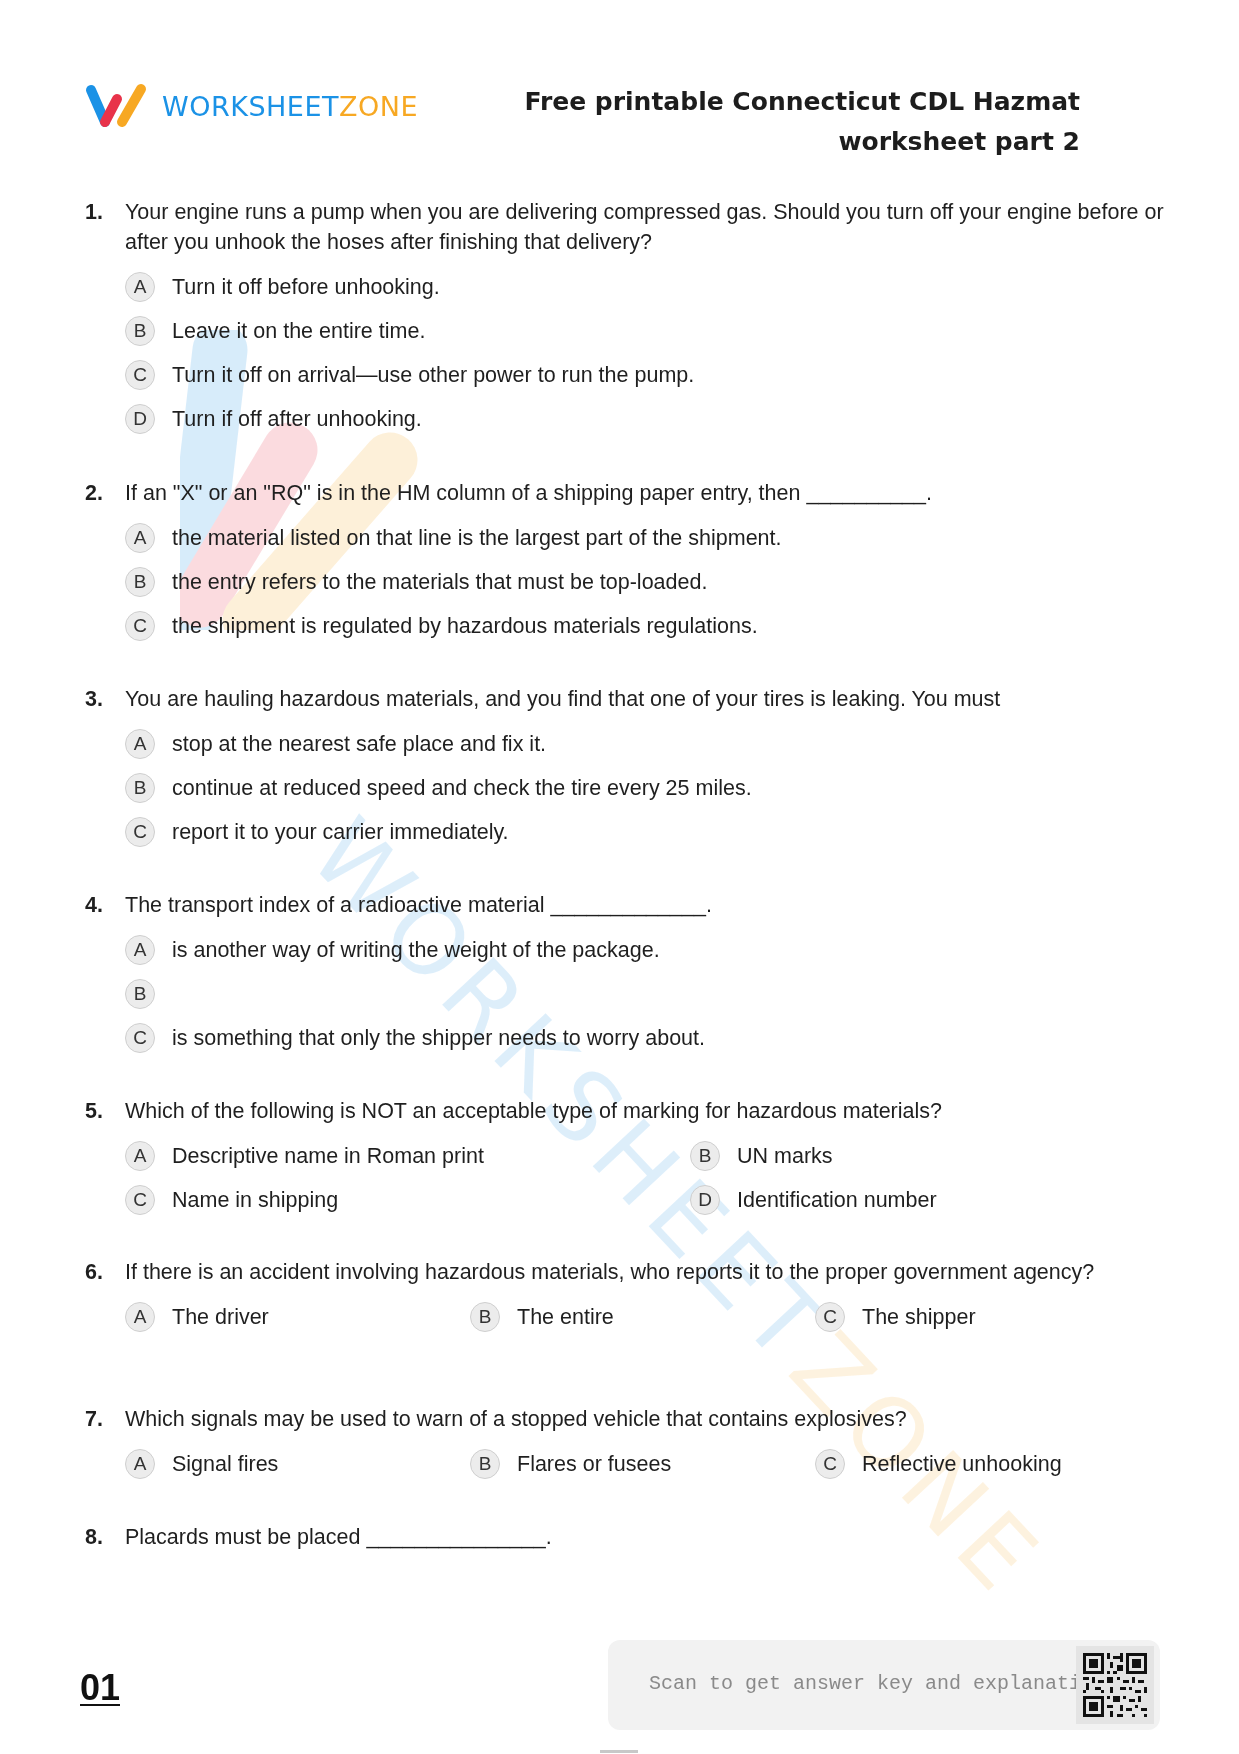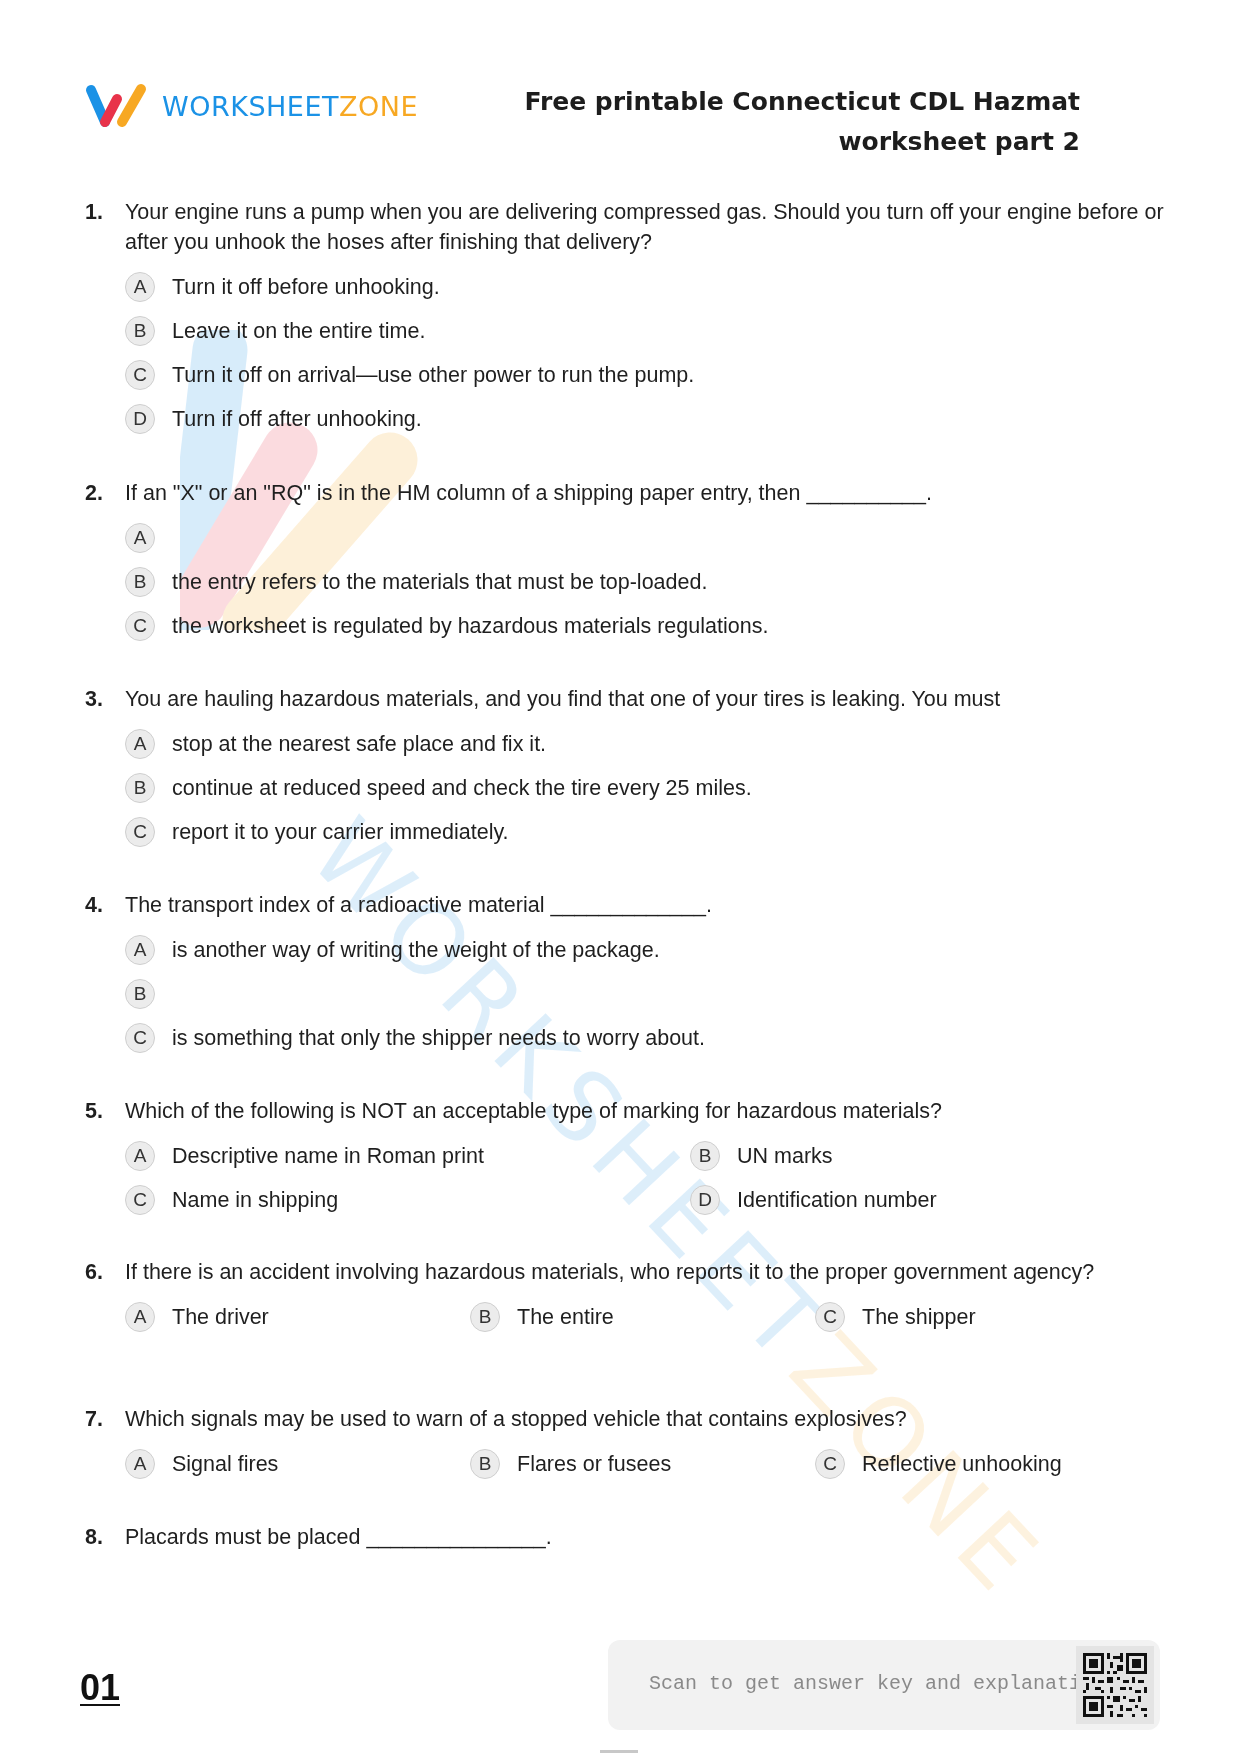--- a/index.html
+++ b/index.html
@@ -109,28 +109,29 @@
   </div>
 
   <div class="q" style="top:478px">
     <div class="q-head">
         <span class="q-num">2.</span>
         <span class="q-text">If an "X" or an "RQ" is in the HM column of a shipping paper entry, then __________.</span>
       </div>
     <div class="opts" style="margin-top:8px">
       <div class="opt">
           <span class="badge">A</span>
+          <span>the material listed on that line is the largest part of the shipment.</span>
         </div>
       <div class="opt">
           <span class="badge">B</span>
           <span>the entry refers to the materials that must be top-loaded.</span>
         </div>
       <div class="opt">
           <span class="badge">C</span>
-          <span>the worksheet is regulated by hazardous materials regulations.</span>
+          <span>the shipment is regulated by hazardous materials regulations.</span>
         </div>
     </div>
   </div>
 
   <div class="q" style="top:684px">
     <div class="q-head">
         <span class="q-num">3.</span>
         <span class="q-text">You are hauling hazardous materials, and you find that one of your tires is leaking. You must</span>
       </div>
     <div class="opts" style="margin-top:8px">

